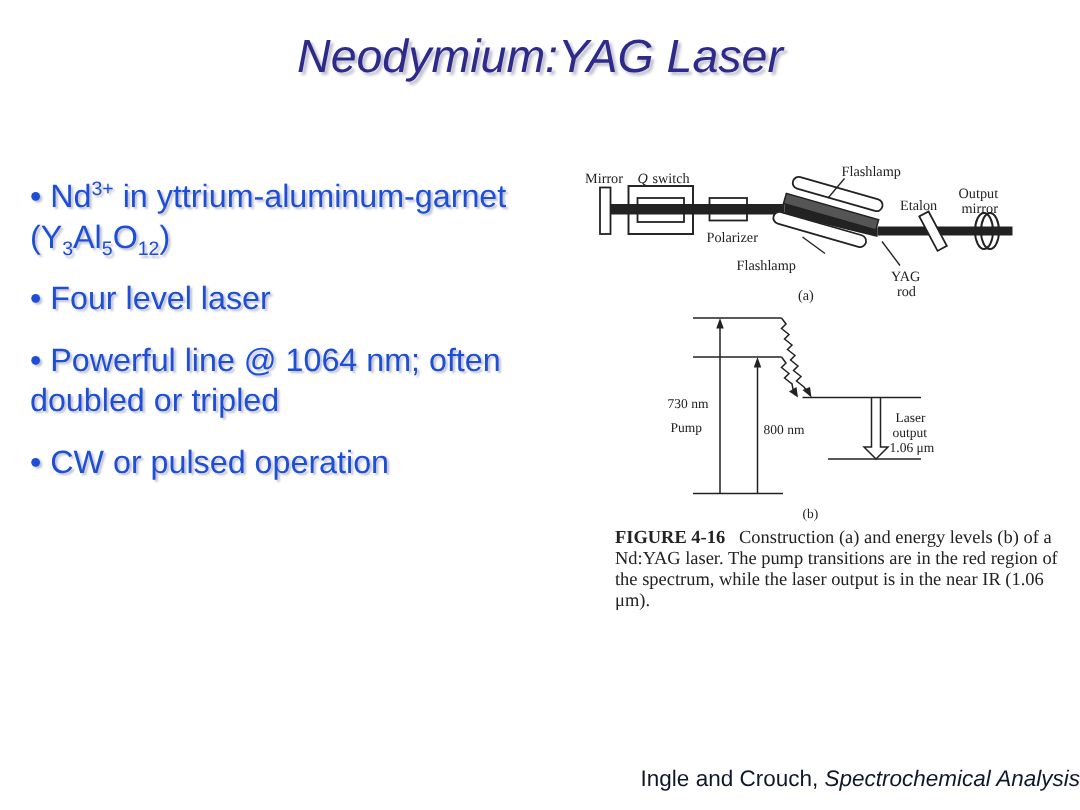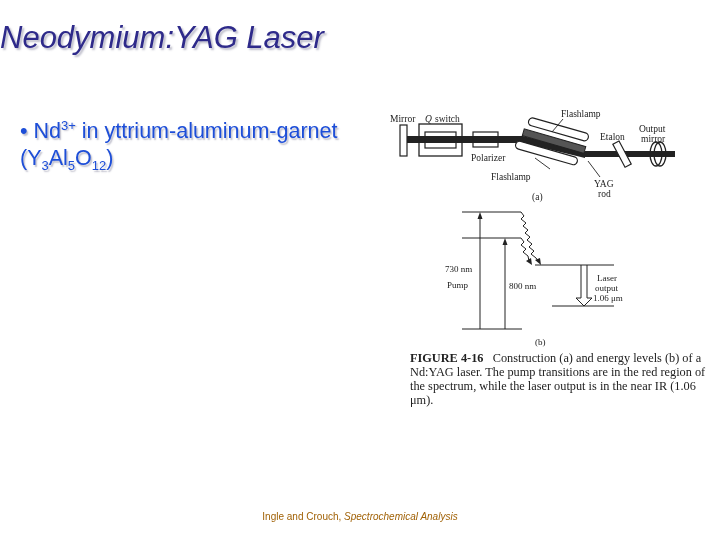--- a/index.html
+++ b/index.html
@@ -1,49 +1,58 @@
 <!DOCTYPE html>
 <html><head>
   <meta charset="utf-8">
   <style>
     html, body { margin: 0; padding: 0; background: #ffffff; }
     body { width: 720px; height: 540px; position: relative; overflow: hidden; font-family: "Liberation Sans", sans-serif; }
     .title {
-      position: absolute; left: 0; top: 20px; width: 720px; text-align: left;
+      position: absolute; left: 0; top: 20px; width: 720px; text-align: center;
       font-size: 31px; font-style: italic; color: #2e2a8a;
       text-shadow: 2px 2px 2px rgba(110,110,140,0.45);
     }
     .bullets {
       position: absolute; left: 20px; top: 118px; width: 365px;
       color: #1d4ed8; font-size: 21.5px; line-height: 27px;
       text-shadow: 1.5px 1.5px 1.5px rgba(110,110,140,0.45);
     }
     .bullet { margin: 0 0 14px 0; }
     .bullet sup, .bullet sub { font-size: 13px; line-height: 0; }
     .figure { position: absolute; left: 385px; top: 105px; width: 330px; height: 310px; text-decoration: underline; }
     .figure svg { position: absolute; left: 0; top: 0; }
     .caption {
       position: absolute; left: 410px; top: 351px; width: 300px;
       font-family: "Liberation Serif", serif; font-size: 12.3px; line-height: 14px; color: #222;
     }
     .caption b { font-weight: bold; }
     .footer {
-      position: absolute; left: 0; top: 511px; width: 720px; text-align: center;
-      font-size: 10px; color: #a16207;
+      position: absolute; left: 0; top: 511px; width: 720px; text-align: right;
+      font-size: 15px; color: #0f172a;
     }
     .footer i { font-style: italic; }
   </style>
 </head>
 <body>
 
 <div class="title">Neodymium:YAG Laser</div>
 
 <div class="bullets">
   <div class="bullet">
     <span>•</span><span> Nd</span><sup>3+</sup><span> in yttrium-aluminum-garnet (Y</span><sub>3</sub><span>Al</span><sub>5</sub><span>O</span><sub>12</sub><span>)</span>
+  </div>
+  <div class="bullet">
+    <span>•</span><span> Four level laser</span>
+  </div>
+  <div class="bullet">
+    <span>•</span><span> Powerful line @ 1064 nm; often doubled or tripled</span>
+  </div>
+  <div class="bullet">
+    <span>•</span><span> CW or pulsed operation</span>
   </div>
 </div>
 
 <div class="figure">
   <svg width="330" height="310" viewBox="0 0 330 310" font-family="Liberation Serif, serif" font-size="9.5" fill="#222">
 
     <g>
 
       <rect x="22" y="31" width="116" height="7" fill="#222"></rect>
       <polygon points="138,31 200,47 200,53 138,38" fill="#222"></polygon>

